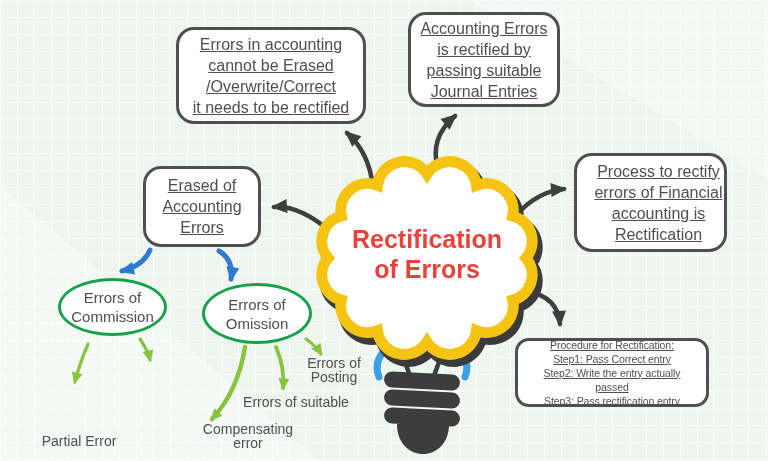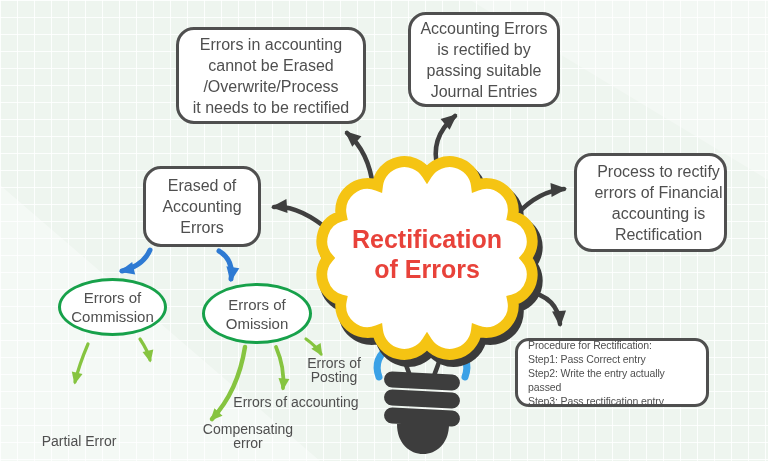--- a/index.html
+++ b/index.html
@@ -10,25 +10,25 @@
       linear-gradient(to right, rgba(255,255,255,.85) 1px, transparent 1px),
       linear-gradient(to bottom, rgba(255,255,255,.85) 1px, transparent 1px);
     background-size:17px 17px;
     font-family:"Liberation Sans", sans-serif;
     color:#4f4f4f;
   }
   .layer{position:absolute;left:0;top:0;z-index:1;}
   .node{
     position:absolute;z-index:2;background:#fff;border:3px solid #4f4f4f;
     border-radius:18px;display:flex;align-items:center;justify-content:center;
-    text-align:center;box-sizing:border-box;
+    text-align:center;box-sizing:border-box;text-decoration:underline;
   }
   .node-text{white-space:pre-line;font-size:16px;line-height:21px;color:#4f4f4f;}
   .proc{border-radius:14px;justify-content:flex-start;align-items:center;padding:6px 10px;}
-  .proc .node-text{text-align:left;font-size:10.5px;line-height:14px;letter-spacing:-0.1px;}
+  .proc .node-text{text-align:center;font-size:10.5px;line-height:14px;letter-spacing:-0.1px;}
   .ellipse{
     position:absolute;z-index:2;background:#fff;border:3.5px solid #17a14a;
     border-radius:50%;display:flex;align-items:center;justify-content:center;
     text-align:center;box-sizing:border-box;
   }
   .ellipse .node-text{font-size:15px;line-height:19px;}
   .leaf{
     position:absolute;z-index:2;text-align:center;
     font-size:14px;line-height:14px;white-space:pre-line;color:#4f4f4f;
   }
@@ -92,21 +92,21 @@
       <path d="M427,174 A27 27 0 0 1 476.5,185.3 A27 27 0 0 1 512.7,216 A26 26 0 0 1 526,258 A26 26 0 0 1 512.7,300 A27 27 0 0 1 476.5,330.7 A27 27 0 0 1 427,342 A27 27 0 0 1 377.5,330.7 A27 27 0 0 1 341.3,300 A26 26 0 0 1 328,258 A26 26 0 0 1 341.3,216 A27 27 0 0 1 377.5,185.3 A27 27 0 0 1 427,174 Z" fill="#ffffff" stroke="#f5c413" stroke-width="11"></path>
     </g>
   </svg>
 
   <div class="title" style="left:337px;top:224px;width:180px;">Rectification
 of Errors</div>
 
   <div class="node" style="left:176px;top:27px;width:190px;height:97px;">
     <div class="node-text">Errors in accounting
 cannot be Erased
-/Overwrite/Process
+/Overwrite/Correct
 it needs to be rectified</div>
   </div>
 
   <div class="node" style="left:408px;top:12px;width:152px;height:95px;">
     <div class="node-text">Accounting Errors
 is rectified by
 passing suitable
 Journal Entries</div>
   </div>
 
@@ -139,18 +139,18 @@
     <div class="node-text">Errors of
 Omission</div>
   </div>
 
   <div class="leaf" style="left:29px;top:386px;width:100px;margin-top:48px;">Partial Error</div>
 
 
   <div class="leaf two" style="left:152px;top:423px;width:104px;margin-left:44px;">Compensating
 error</div>
 
-  <div class="leaf" style="left:231px;top:395px;width:130px;">Errors of accounting</div>
+  <div class="leaf" style="left:231px;top:395px;width:130px;">Errors of suitable</div>
 
   <div class="leaf two" style="left:296px;top:357px;width:76px;">Errors of
 Posting</div>
 
 </div>
 
 </body></html>

